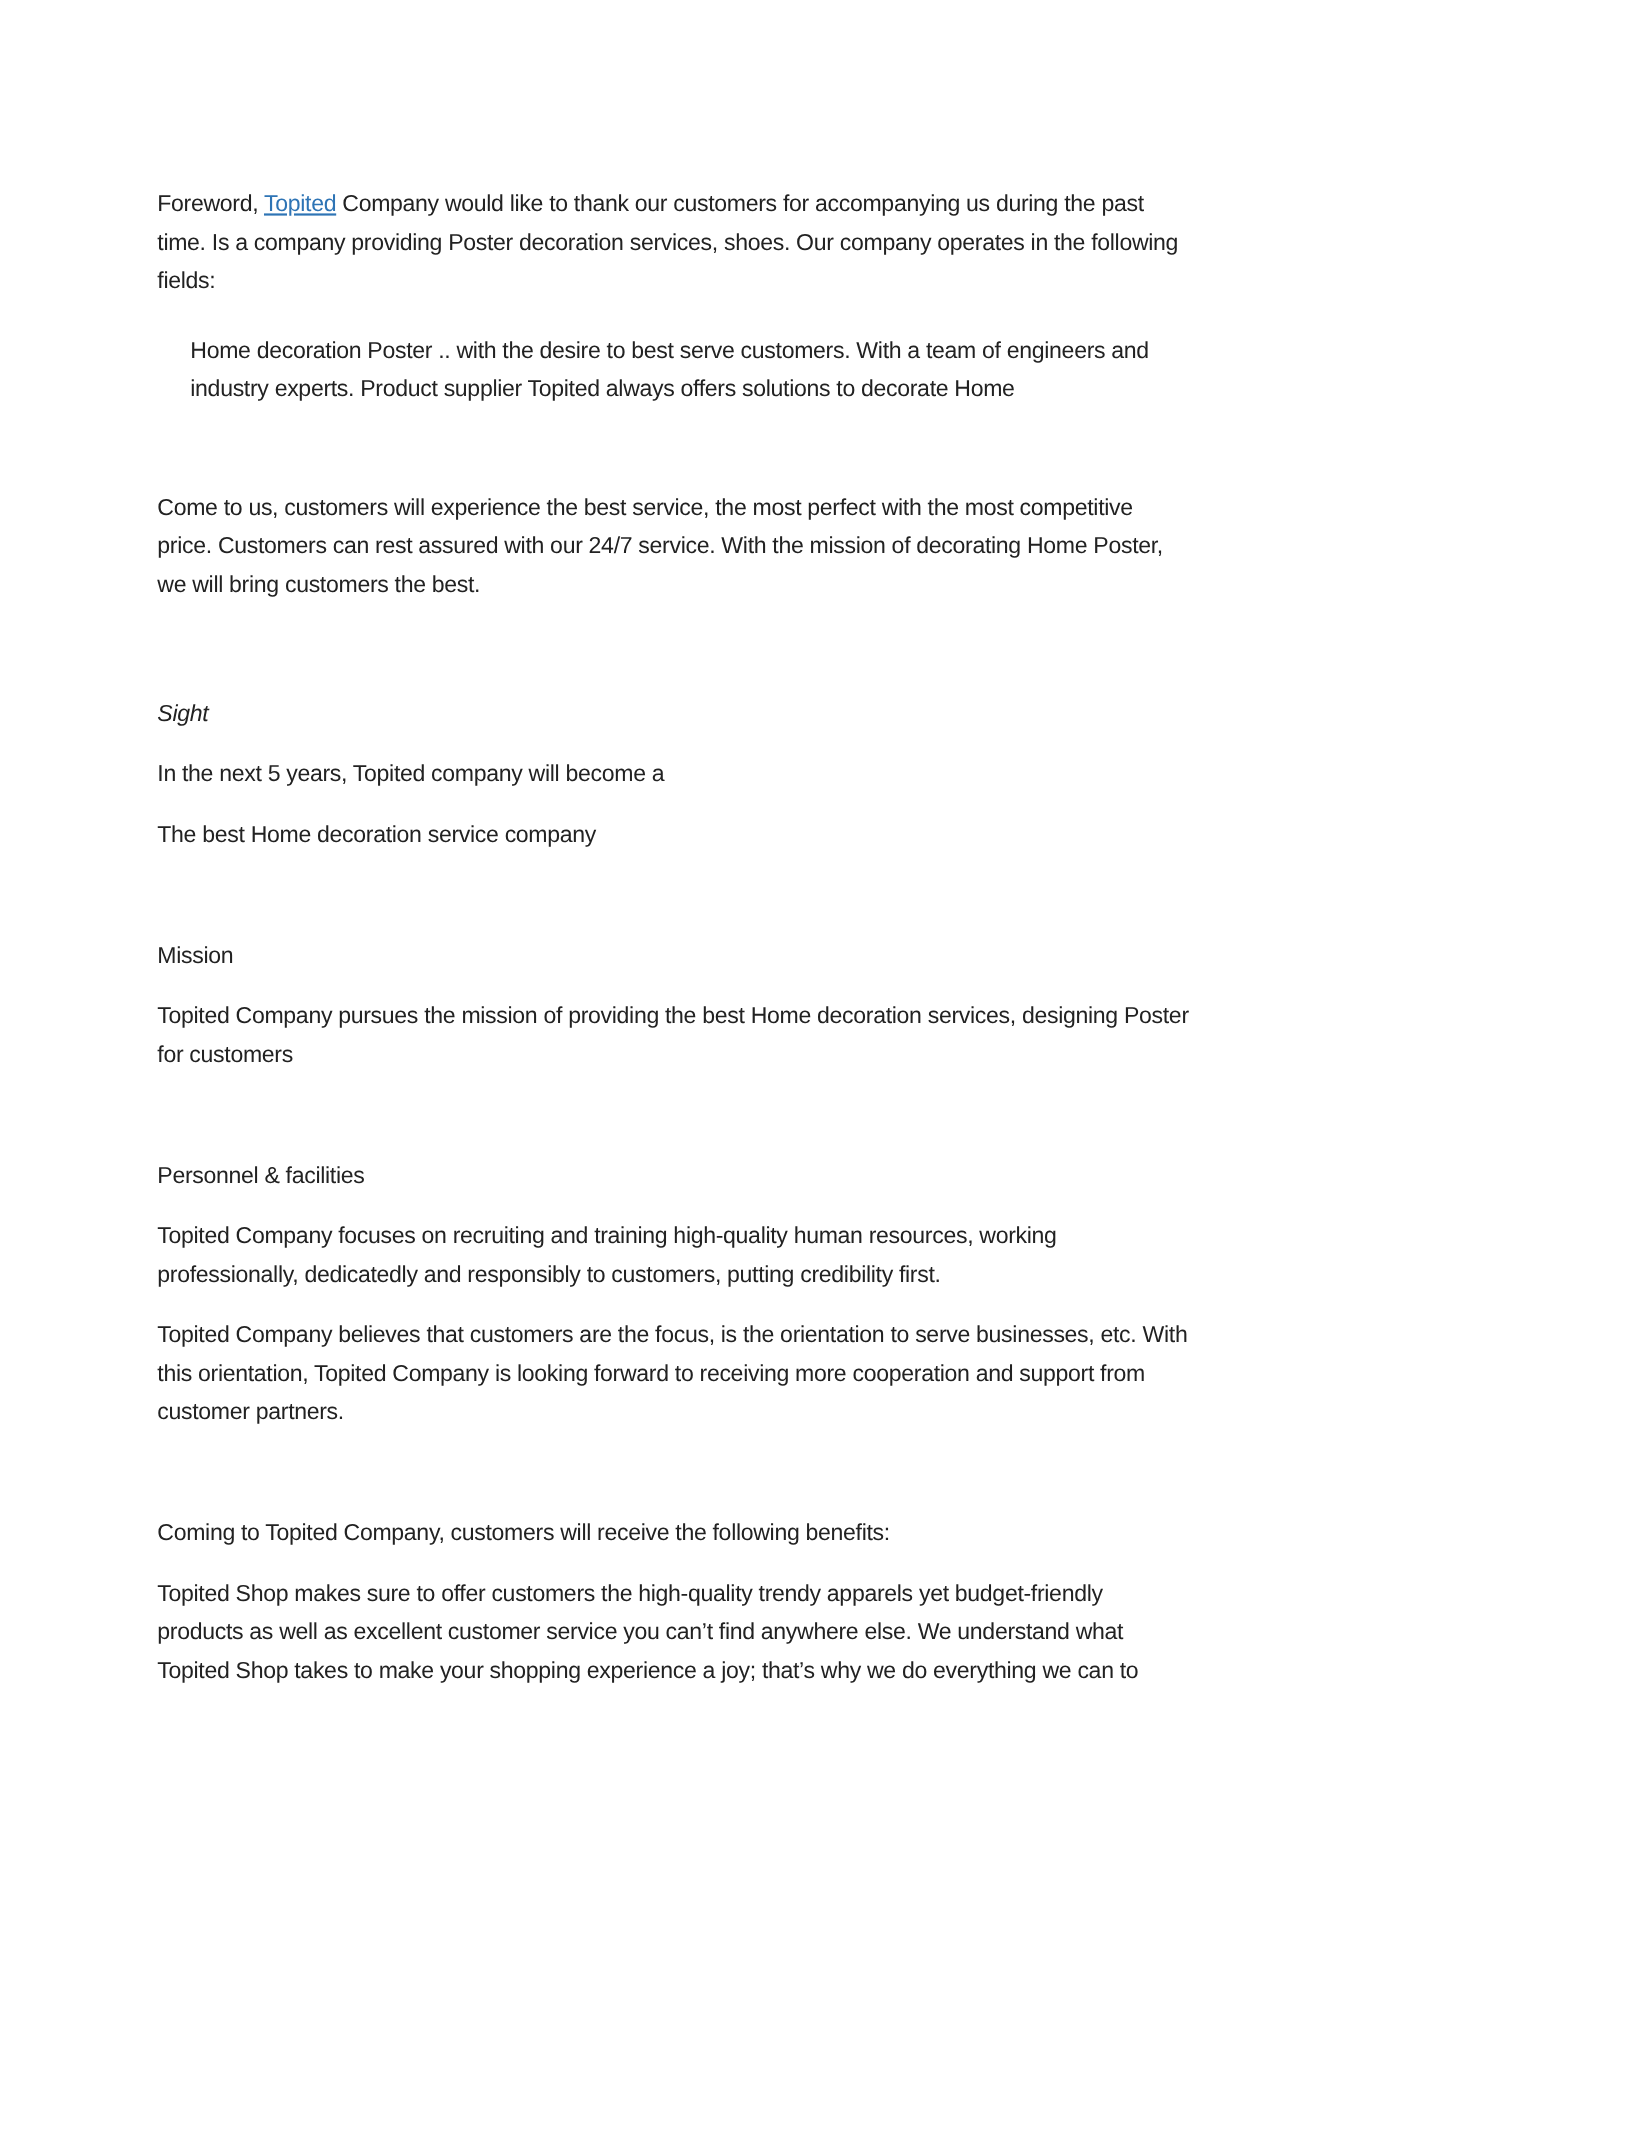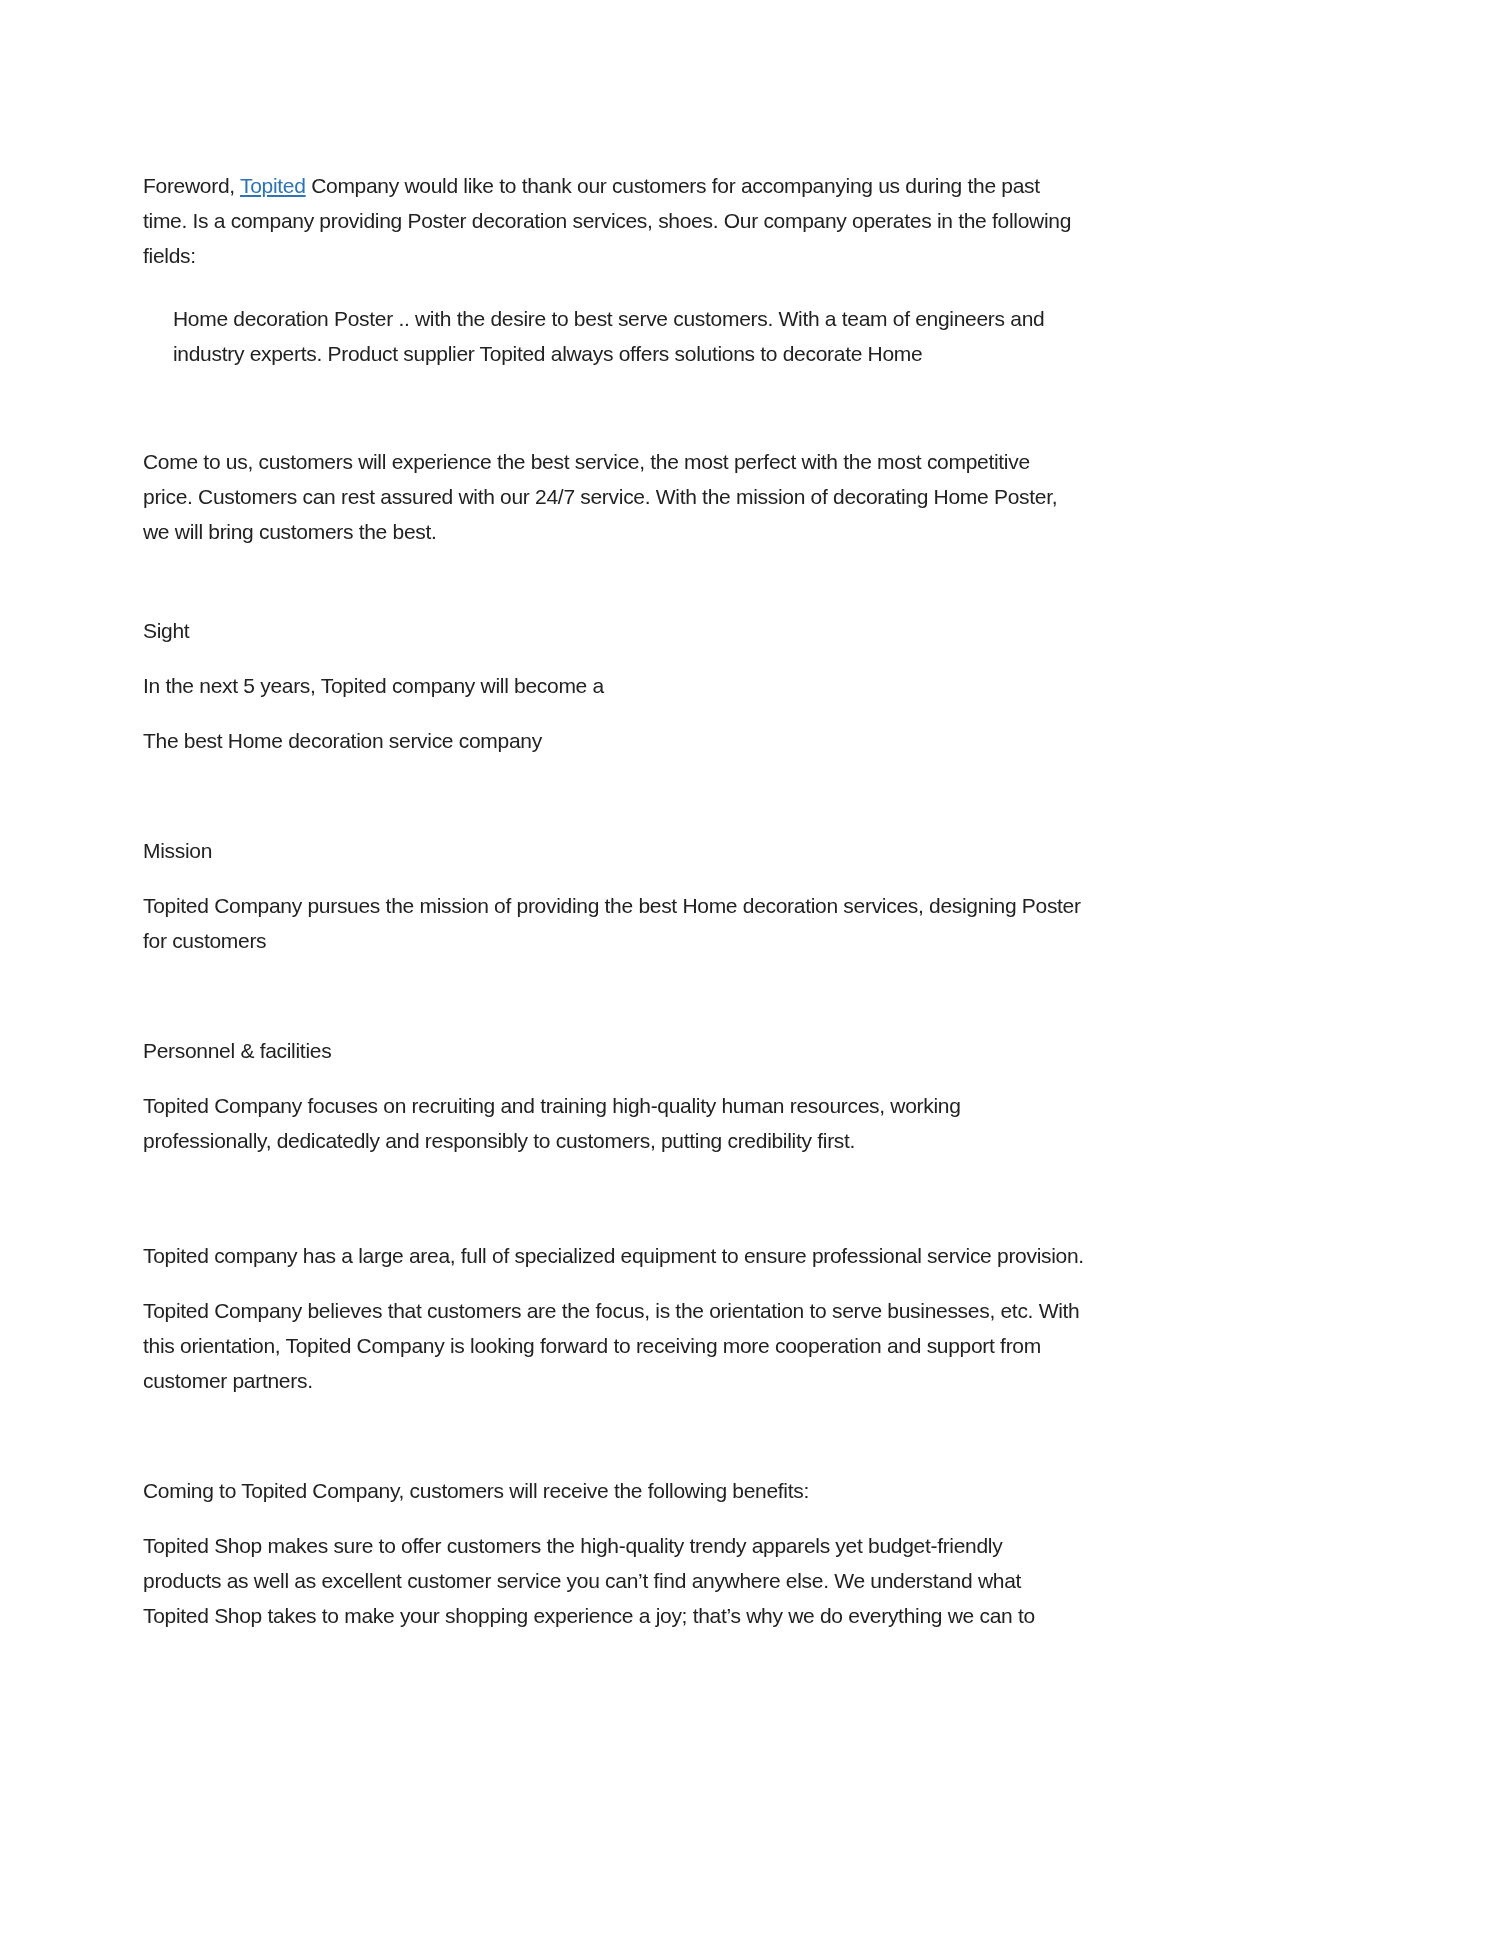--- a/index.html
+++ b/index.html
@@ -31,21 +31,21 @@
   .link {
     color: #2e74b5;
     text-decoration: underline;
     cursor: pointer;
   }
   .mt20 { margin-top: 20px; }
   .mt28 { margin-top: 28px; margin-left: 30px; }
   .mt73 { margin-top: 73px; }
   .mt75 { margin-top: 75px; }
   .mt80 { margin-top: 80px; }
-  .mt82 { margin-top: 64px; }
+  .mt82 { margin-top: 82px; font-style: italic; }
 </style>
 </head>
 <body>
 
 <div class="page">
 
   <p class="p"><span>Foreword, </span><a class="link">Topited</a><span> Company would like to thank our customers for accompanying us during the past
 time. Is a company providing Poster decoration services, shoes. Our company operates in the following
 fields:</span></p>
 
@@ -65,21 +65,20 @@
   <p class="p mt75">Mission</p>
 
   <p class="p mt20">Topited Company pursues the mission of providing the best Home decoration services, designing Poster
 for customers</p>
 
   <p class="p mt75">Personnel &amp; facilities</p>
 
   <p class="p mt20">Topited Company focuses on recruiting and training high-quality human resources, working
 professionally, dedicatedly and responsibly to customers, putting credibility first.</p>
 
-  <p class="p mt80">Topited company has a large area, full of specialized equipment to ensure professional service provision.</p>
 
 
   <p class="p mt20">Topited Company believes that customers are the focus, is the orientation to serve businesses, etc. With
 this orientation, Topited Company is looking forward to receiving more cooperation and support from
 customer partners.</p>
 
   <p class="p mt75">Coming to Topited Company, customers will receive the following benefits:</p>
 
   <p class="p mt20">Topited Shop makes sure to offer customers the high-quality trendy apparels yet budget-friendly
 products as well as excellent customer service you can’t find anywhere else. We understand what

